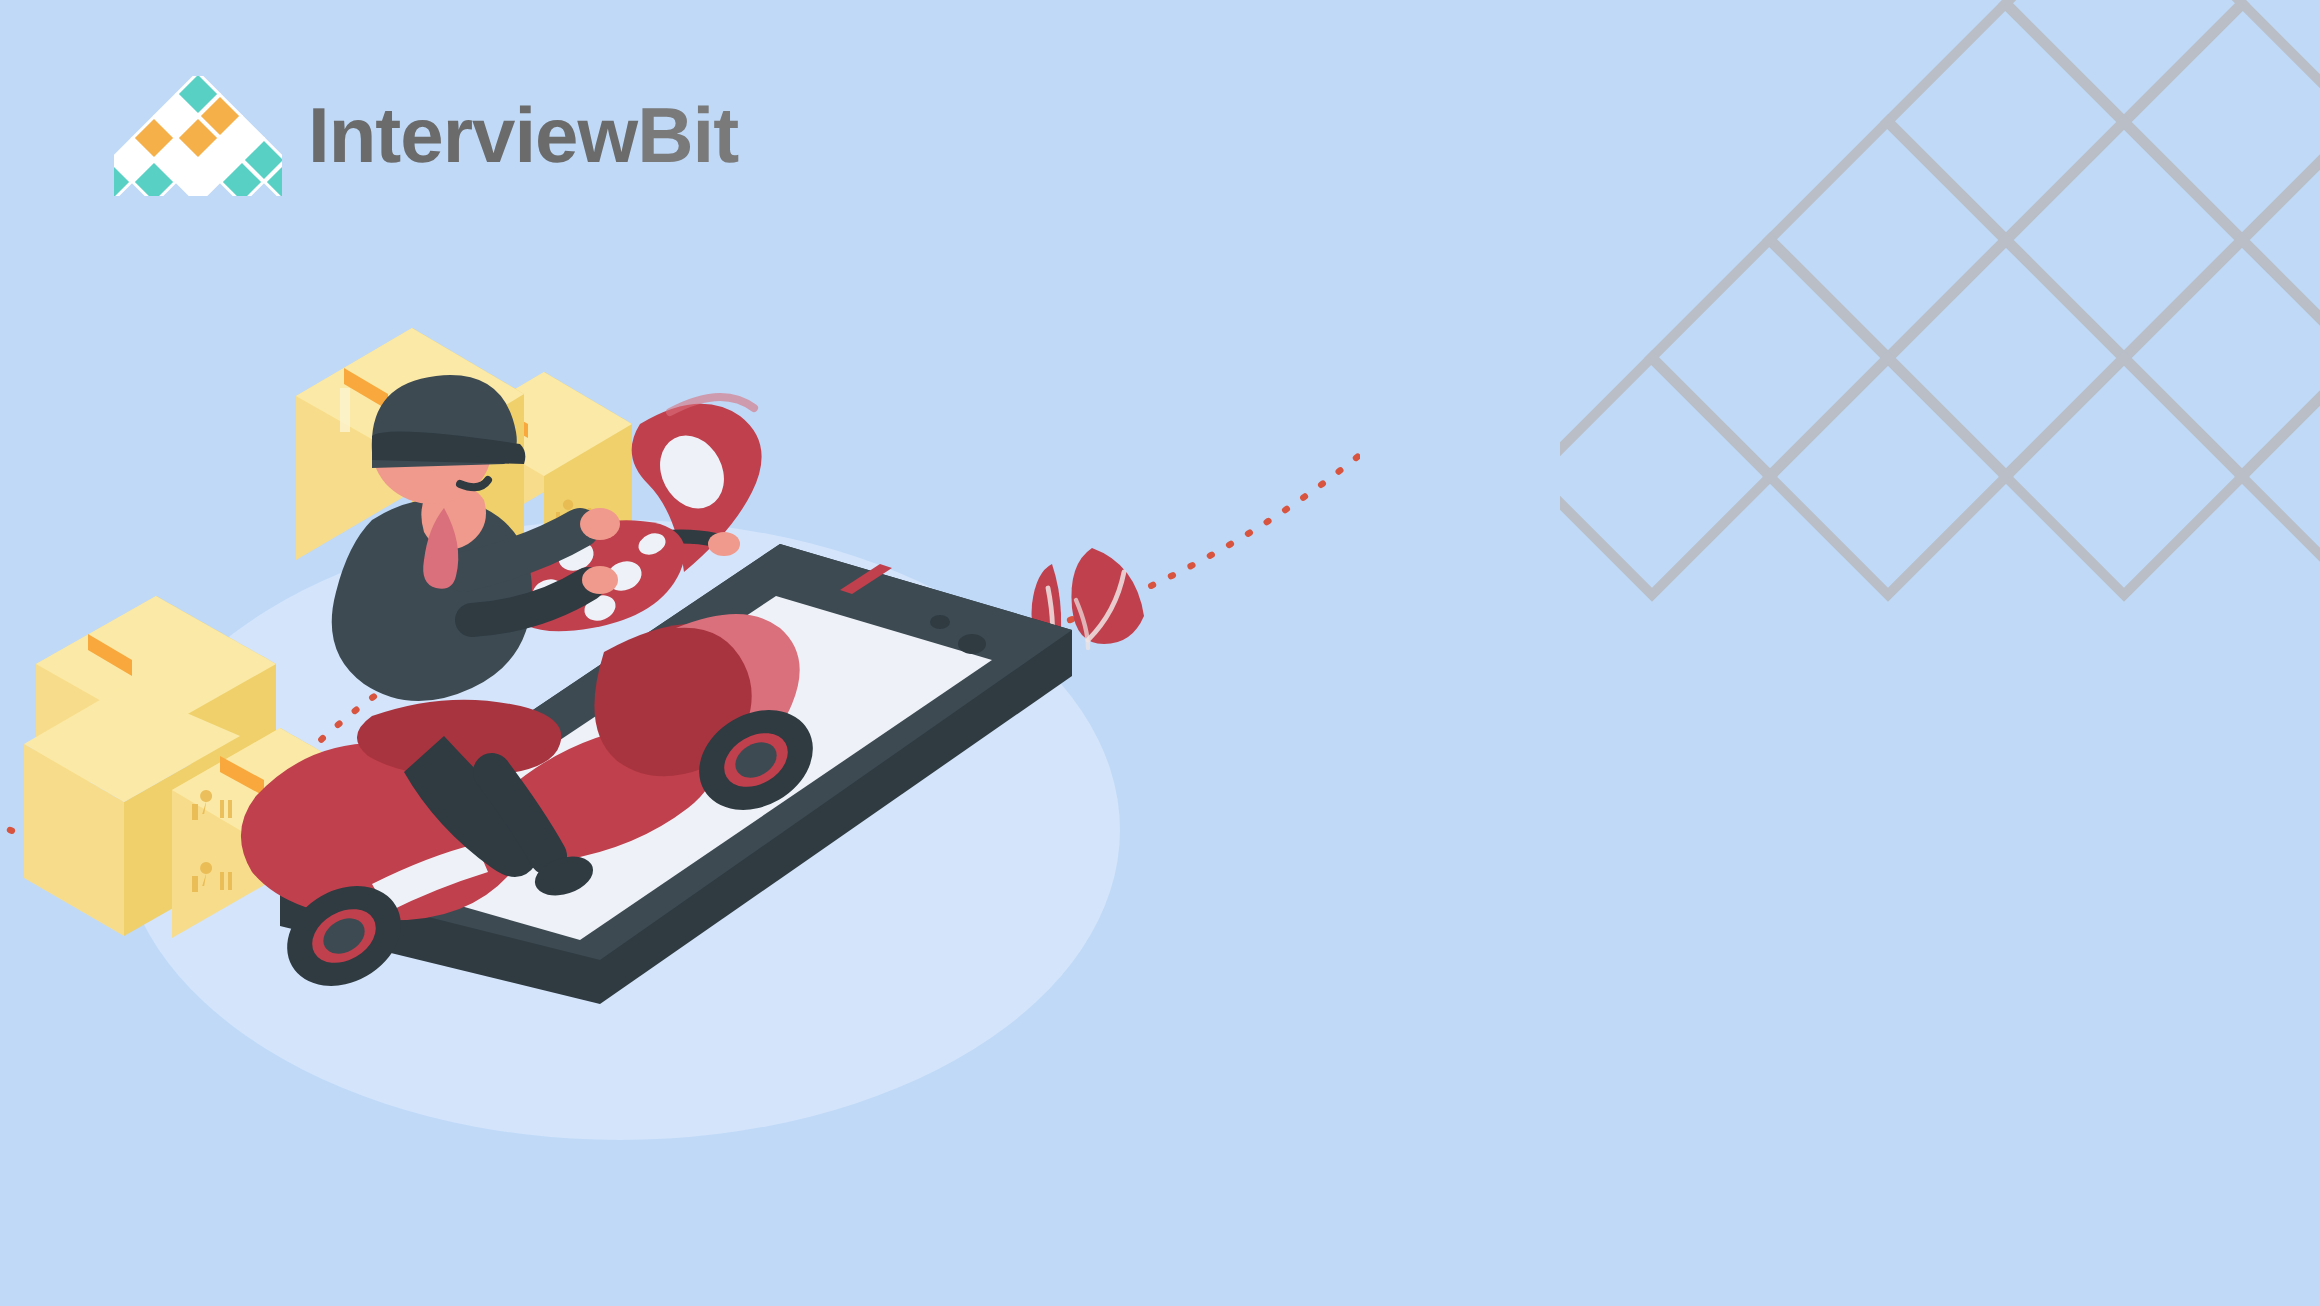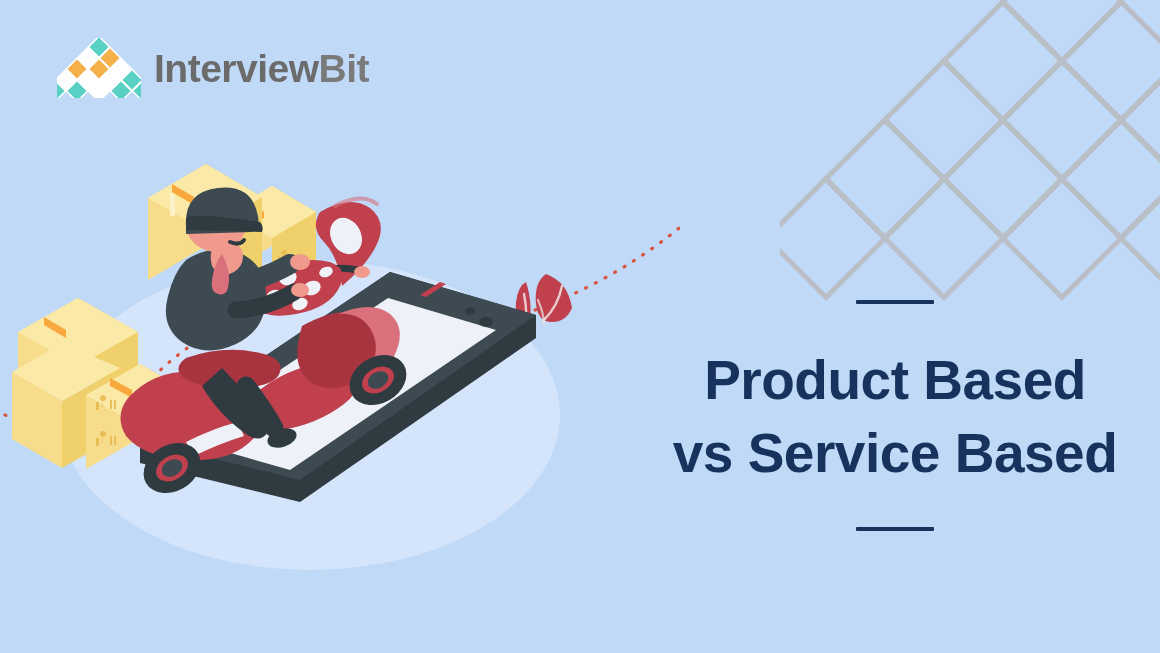--- a/index.html
+++ b/index.html
@@ -284,22 +284,14 @@
     </g>
 
     <g transform="translate(700,62) rotate(-22)">
       <polygon points="0,0 92,-34 30,18" fill="#4a86f2"></polygon>
       <polygon points="0,0 30,18 22,36" fill="#17325c"></polygon>
       <polygon points="30,18 92,-34 40,32" fill="#6f9ff5"></polygon>
       <polygon points="0,0 92,-34 34,10" fill="#eef2f8" opacity="0.55"></polygon>
     </g>
   </svg>
 
-  <div class="title-block">
-    <div class="rule rule-top"></div>
-    <h1 class="headline">
-      <span class="hl-line">Product Based</span>
-      <span class="hl-line">vs Service Based</span>
-    </h1>
-    <div class="rule rule-bottom"></div>
-  </div>
 
 </div>
 
 </body></html>

